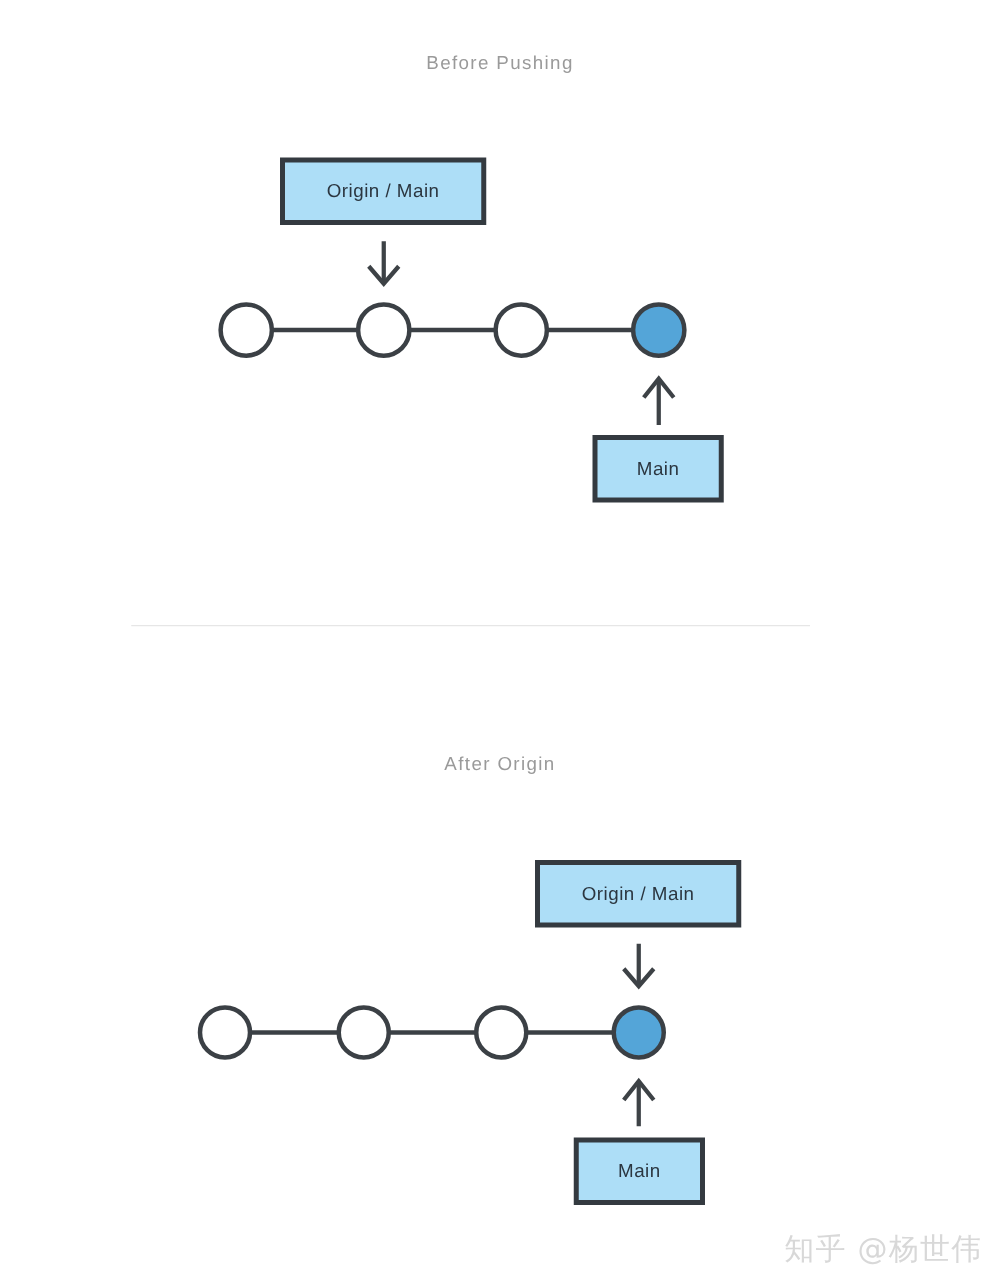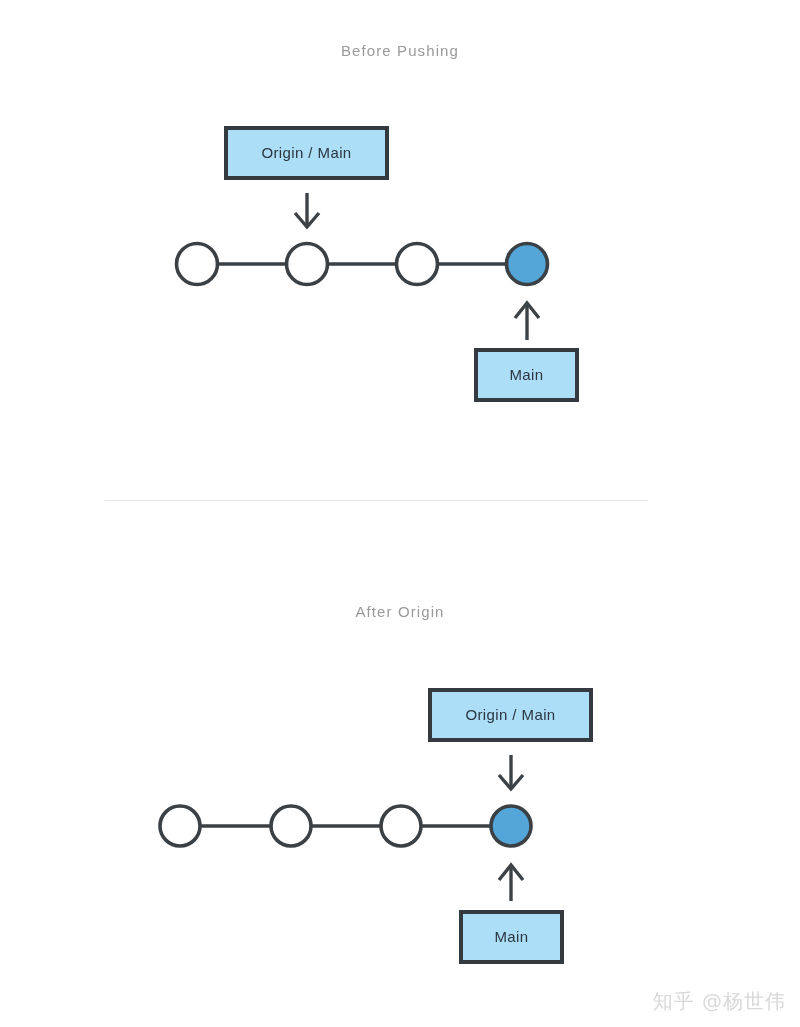--- a/index.html
+++ b/index.html
@@ -85,21 +85,21 @@
     stroke-linecap: butt;
     stroke-linejoin: miter;
   }
 
   
   .watermark {
     position: absolute;
     right: 14px;
     bottom: 12px;
     color: #d8d8d8;
-    font-size: 20px;
+    font-size: 24px;
     letter-spacing: 1px;
     font-family: "DejaVu Sans", "Liberation Sans", sans-serif;
     white-space: nowrap;
     user-select: none;
   }
 </style>
 </head>
 <body>
 
 <div class="canvas">

